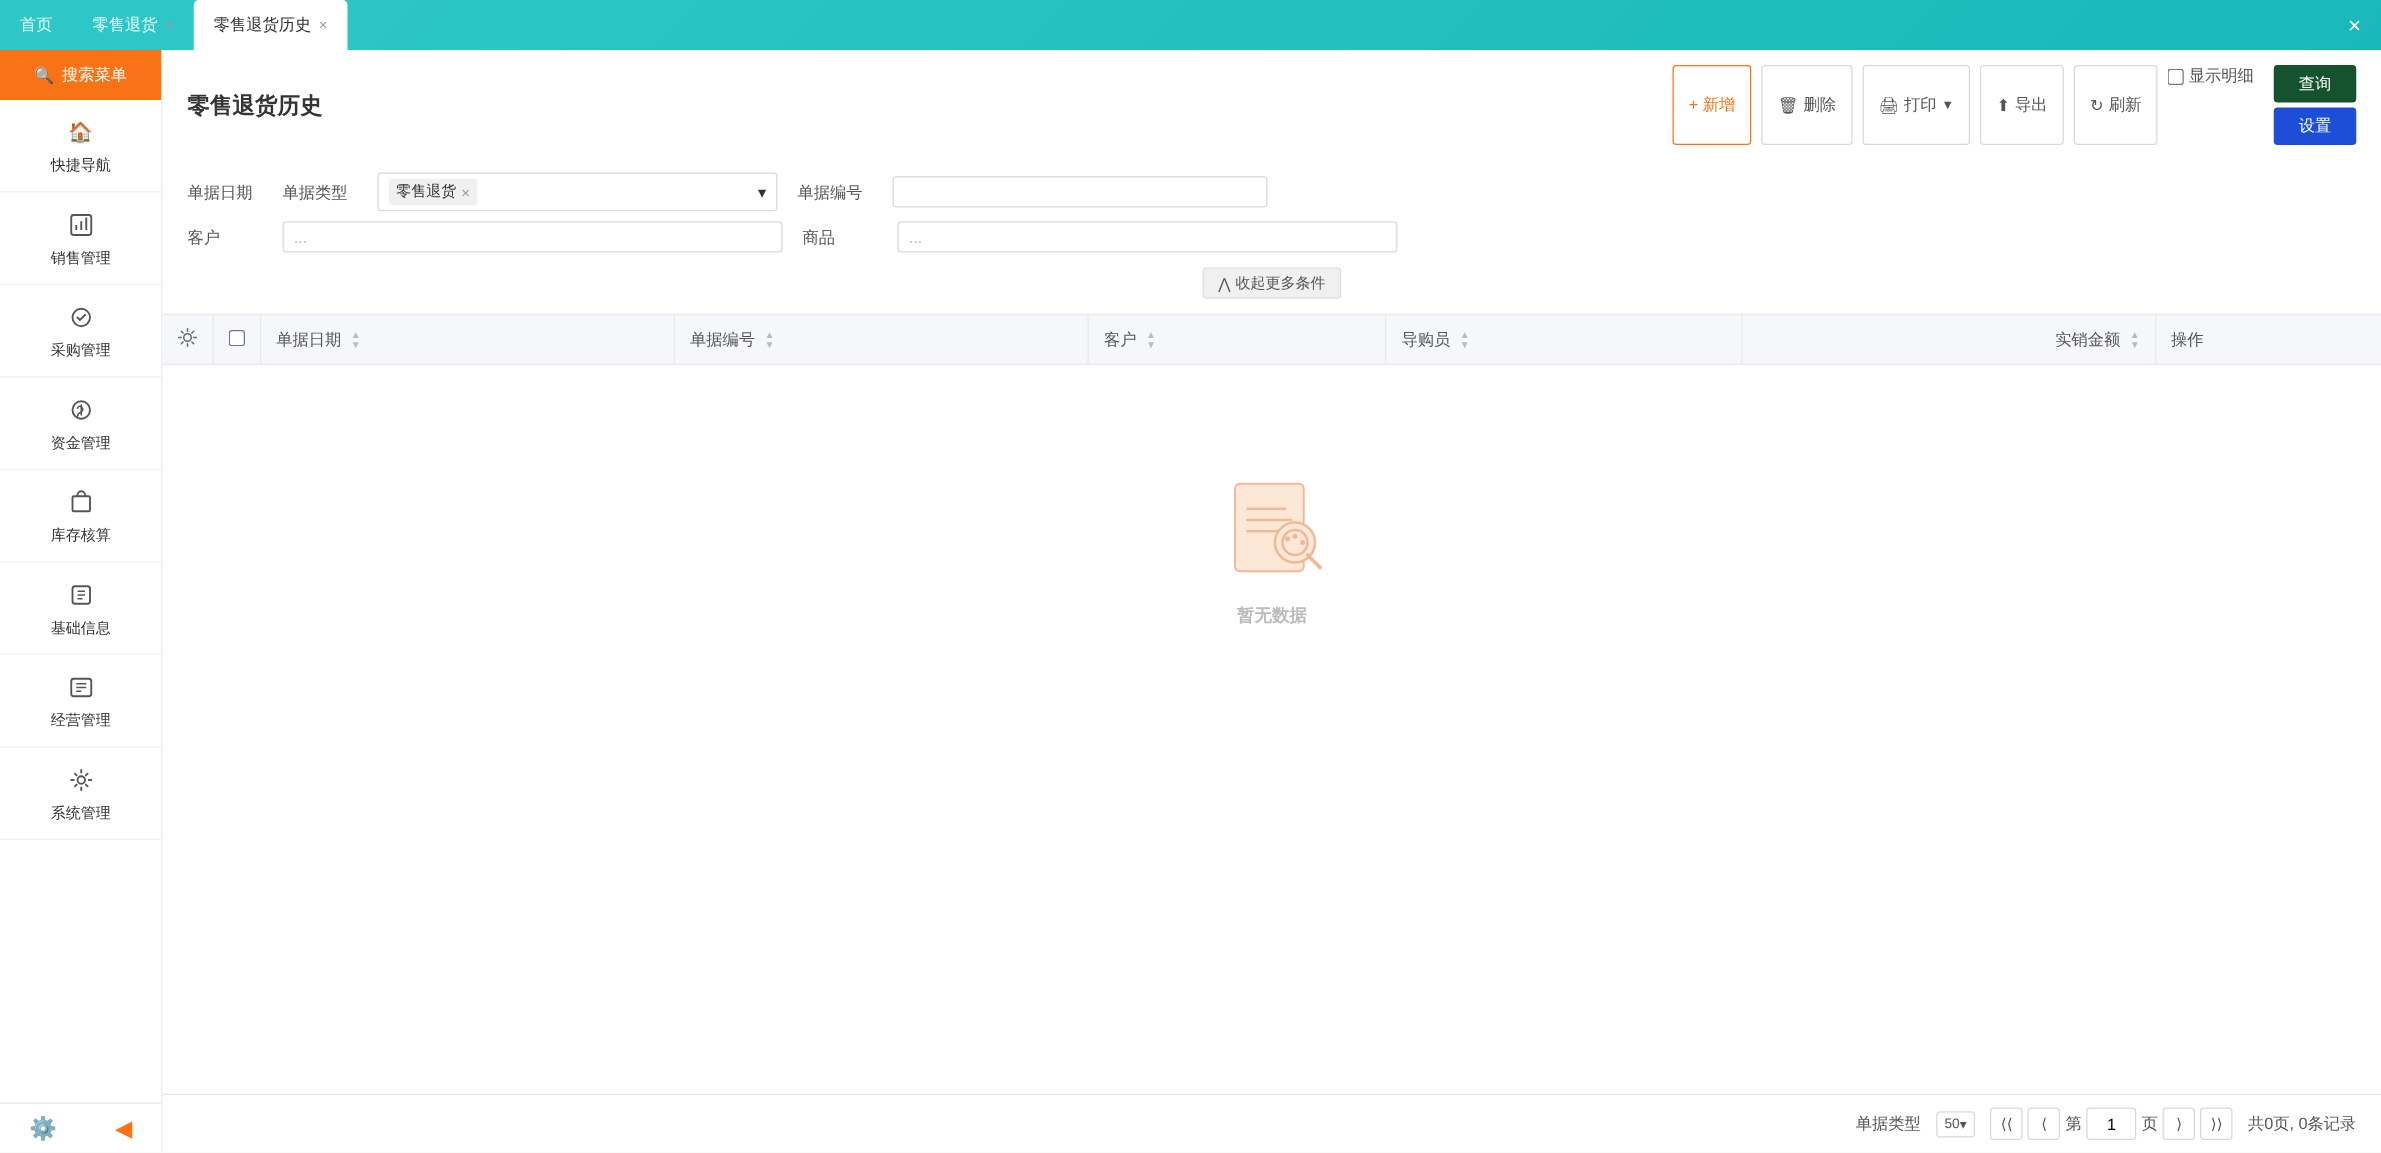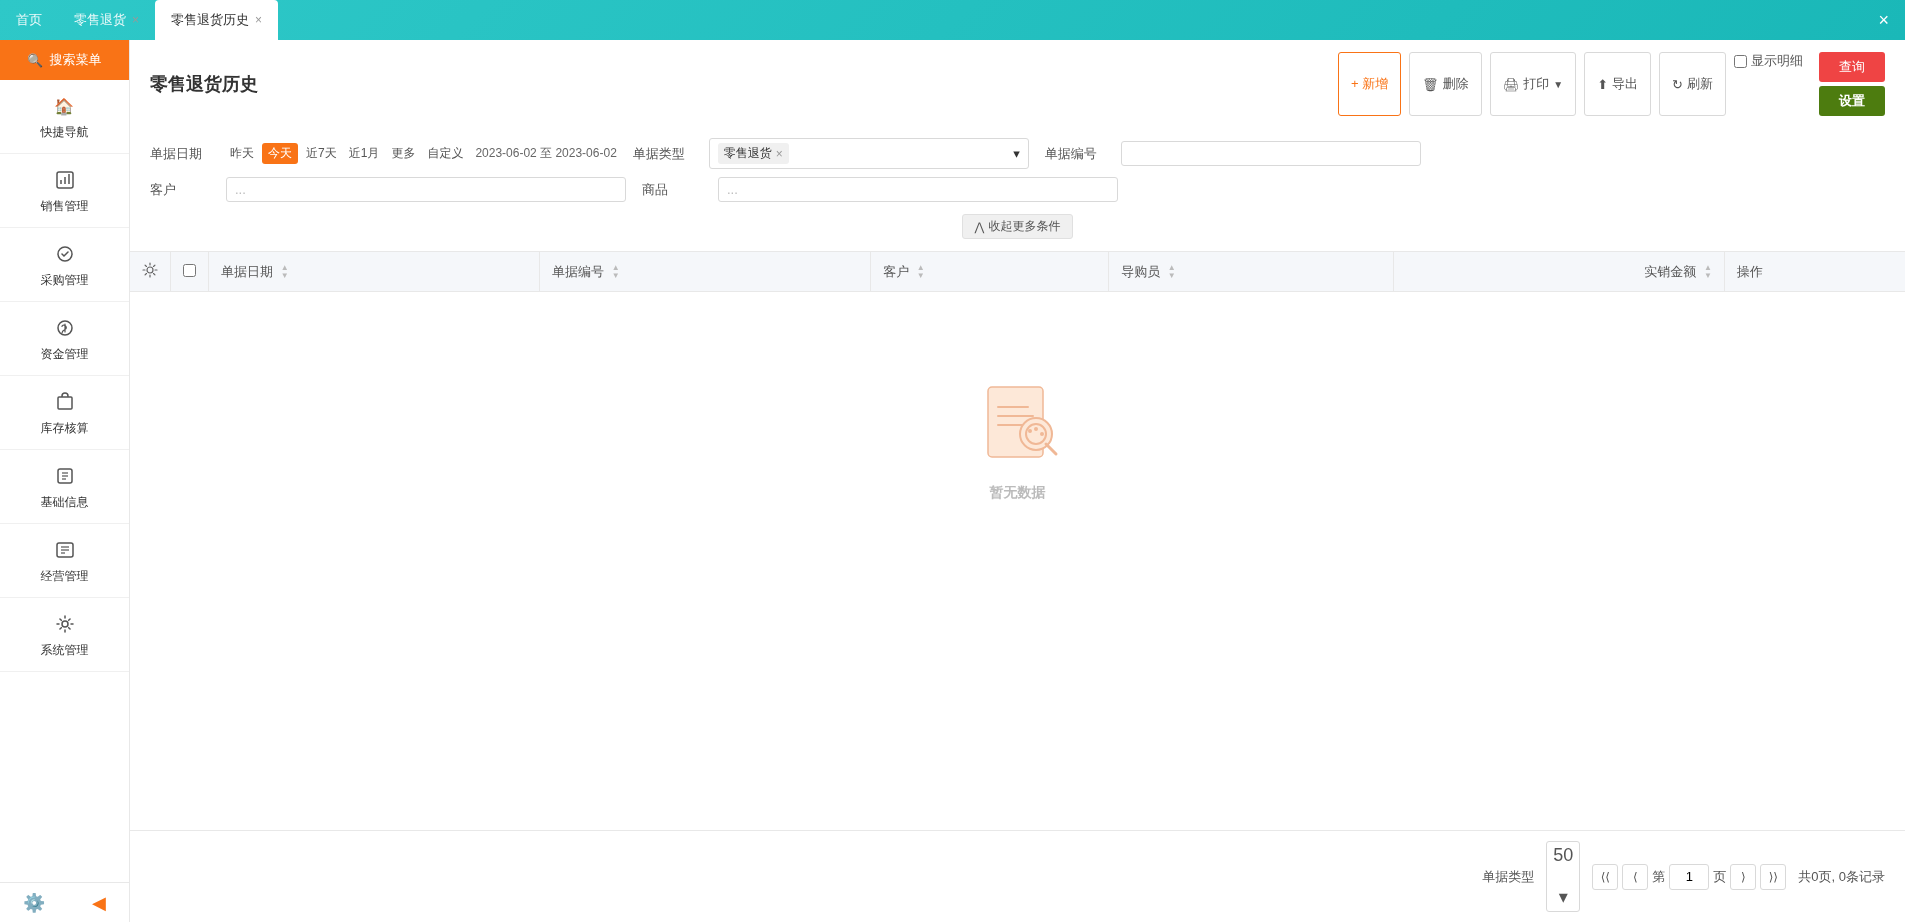--- a/index.html
+++ b/index.html
@@ -142,37 +142,36 @@
       gap: 4px;
       padding: 22px 12px;
       border: 1px solid #d9d9d9;
       background: #fff;
       border-radius: 3px;
       font-size: 13px;
       cursor: pointer;
       color: #555;
     }
     .btn-query {
-      background: #ef4444;
+      background: #14532d;
       color: #fff;
       border: none;
       padding: 6px 20px;
       border-radius: 3px;
       font-size: 13px;
       cursor: pointer;
     }
     .btn-settings {
-      background: #4d7c0f;
+      background: #1d4ed8;
       color: #fff;
       border: none;
       padding: 6px 20px;
       border-radius: 3px;
       font-size: 13px;
       cursor: pointer;
-      font-weight: bold;
     }
     .action-btn-group {
       display: flex;
       flex-direction: column;
       gap: 4px;
       margin-left: 8px;
     }
 
     
     .filter-area {
@@ -347,26 +346,25 @@
       justify-content: flex-end;
       gap: 12px;
       font-size: 13px;
       color: #555;
       flex-shrink: 0;
     }
     .page-size-select {
       border: 1px solid #d9d9d9;
       border-radius: 3px;
       padding: 3px 6px;
-      font-size: 18px;
-      display: flex;
-      align-items: center;
-      gap: 20px;
-      cursor: pointer;
-      flex-direction: column;
+      font-size: 11px;
+      display: flex;
+      align-items: center;
+      gap: 0;
+      cursor: pointer;
     }
     .page-nav {
       display: flex;
       align-items: center;
       gap: 4px;
     }
     .page-nav-btn {
       width: 26px;
       height: 26px;
       border: 1px solid #d9d9d9;
@@ -540,29 +538,20 @@
             <button class="btn-query">查询</button>
             <button class="btn-settings">设置</button>
           </div>
         </div>
       </div>
 
       <div class="filter-area">
         <div class="filter-row">
 
           <span class="filter-label">单据日期</span>
-          <div class="filter-date-options">
-            <span class="date-opt">昨天</span>
-            <span class="date-opt active">今天</span>
-            <span class="date-opt">近7天</span>
-            <span class="date-opt">近1月</span>
-            <span class="date-opt">更多</span>
-            <span class="date-opt">自定义</span>
-            <span class="date-range">2023-06-02 至 2023-06-02</span>
-          </div>
 
           <span class="filter-label">单据类型</span>
           <div class="filter-select" style="width:320px;">
             <div style="display:flex;align-items:center;gap:6px;">
               <span class="filter-tag">
                 <span>零售退货</span>
                 <span class="remove">×</span>
               </span>
             </div>
             <span>▾</span>

